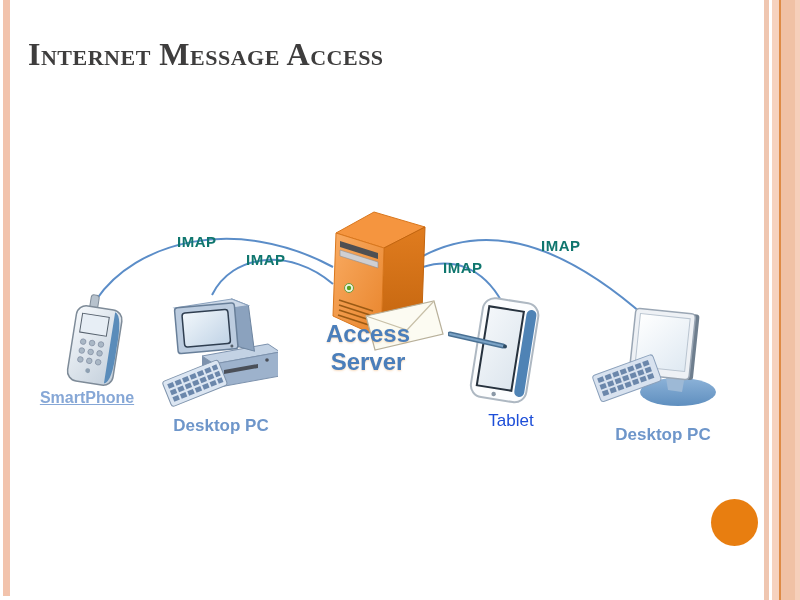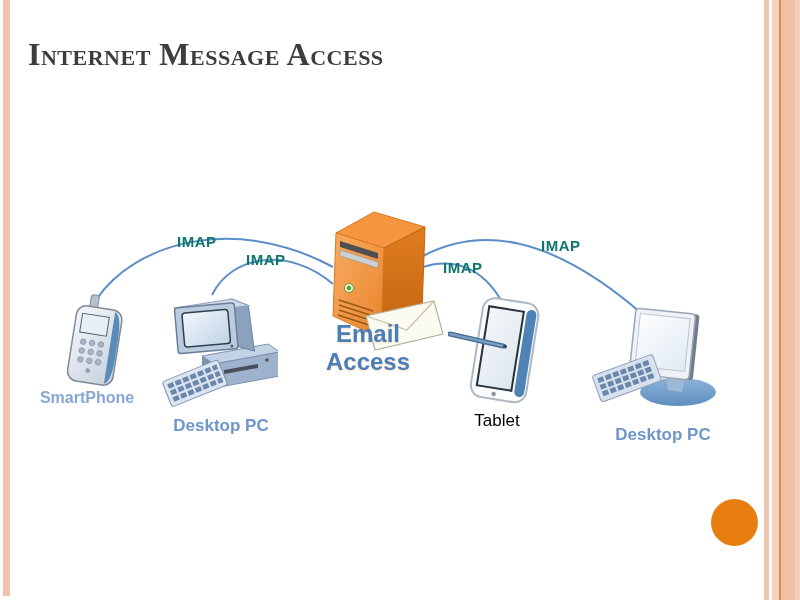--- a/index.html
+++ b/index.html
@@ -30,25 +30,25 @@
     letter-spacing:0.5px;color:#3e3d3d;
   }
   .page-title span{display:block;}
   
   .curves{position:absolute;left:0;top:0;z-index:1;}
   .icon{position:absolute;z-index:2;}
   .dev-label{
     position:absolute;z-index:3;text-align:center;
     font-weight:bold;color:#6e96ca;
   }
-  .lbl-smartphone{left:32px;top:389px;width:110px;font-size:16px;color:#86a7d6;}
+  .lbl-smartphone{left:32px;top:389px;width:110px;font-size:16px;color:#86a7d6;text-decoration:underline;}
   .lbl-desktop-left{left:160px;top:416px;width:122px;font-size:17px;color:#6e96ca;}
   .lbl-server{left:293px;top:320px;width:150px;font-size:24px;color:#4a7ebb;
     text-shadow:0 1px 2px rgba(235,150,60,0.35);}
-  .lbl-tablet{left:452px;top:411px;width:90px;font-size:17px;font-weight:normal;color:#000000;}
+  .lbl-tablet{left:466px;top:411px;width:90px;font-size:17px;font-weight:normal;color:#1d4ed8;}
   .lbl-desktop-right{left:602px;top:425px;width:122px;font-size:17px;color:#6e96ca;}
   .imap-label{
     position:absolute;z-index:3;font-size:15px;font-weight:bold;
     color:#0f766e;letter-spacing:0.5px;
   }
   .imap-1{left:177px;top:233px;}
   .imap-2{left:246px;top:251px;}
   .imap-3{left:443px;top:259px;}
   .imap-4{left:541px;top:237px;}
 </style>
@@ -242,17 +242,17 @@
           <rect x="28" y="18" width="6" height="5"></rect>
           <rect x="36" y="18" width="6" height="5"></rect>
           <rect x="44" y="18" width="6" height="5"></rect>
           <rect x="52" y="18" width="6" height="5"></rect>
       </g>
     </g>
   </svg>
 
   <div class="dev-label lbl-smartphone">SmartPhone</div>
   <div class="dev-label lbl-desktop-left">Desktop PC</div>
-  <div class="dev-label lbl-server">Email Access</div>
+  <div class="dev-label lbl-server">Access Server</div>
   <div class="dev-label lbl-tablet">Tablet</div>
   <div class="dev-label lbl-desktop-right">Desktop PC</div>
 
 </div>
 
 </body></html>

